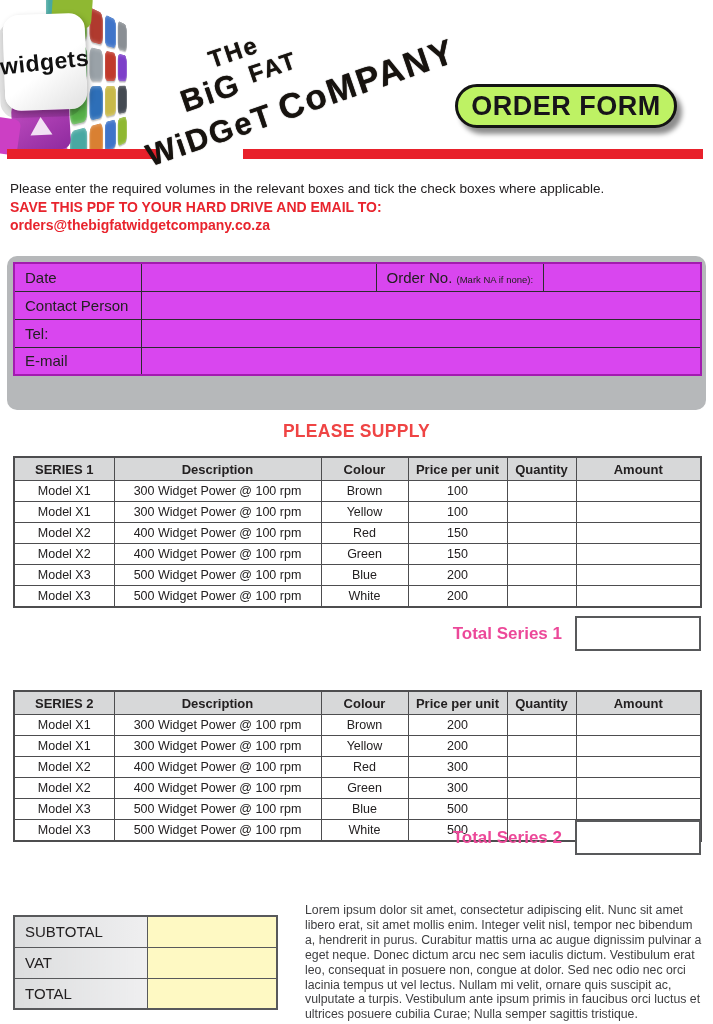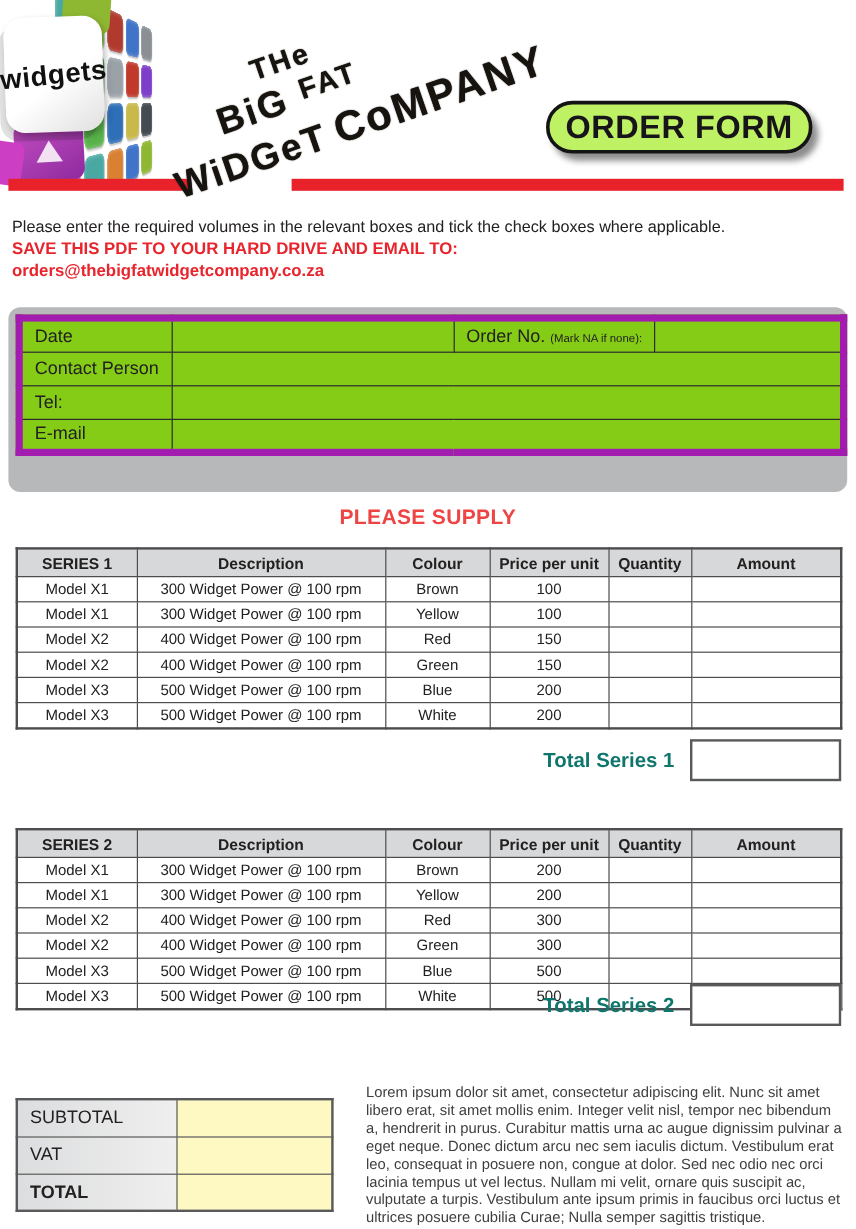--- a/index.html
+++ b/index.html
@@ -59,47 +59,47 @@
   
   .intro{position:absolute;left:10px;top:181px;width:700px;}
   .intro .black{font-size:13.5px;color:#232021;margin:0 0 2px 0;}
   .intro .red{font-size:14px;font-weight:bold;color:#e8242d;margin:0;line-height:1.3;}
   .intro a{color:#e8242d;text-decoration:none;}
 
   
   .contact-panel{position:absolute;left:7px;top:256px;width:699px;height:154px;background:#b6b8ba;
         border-radius:10px;box-sizing:border-box;padding:6px;}
   table{border-collapse:collapse;table-layout:fixed;}
-  .contact-table{width:687px;background:#84cc16;border:6px solid #a21caf;}
+  .contact-table{width:687px;background:#d946ef;border:2px solid #a21caf;}
   .contact-table td{border:1px solid #2c2c2e;height:28px;padding:0 10px;font-size:15px;box-sizing:border-box;}
   .contact-table .orderno{white-space:nowrap;}
   .contact-table .orderno .big{font-size:15px;}
   .contact-table .orderno .small{font-size:9.5px;}
 
   
   .supply-heading{position:absolute;left:0;top:421px;width:713px;text-align:center;
         font-size:17.5px;font-weight:bold;color:#ef4444;letter-spacing:.3px;}
   .series-table{position:absolute;left:13px;width:687px;background:#fff;border:2px solid #4d4d4f;}
   .series-table.s1{top:456px;} .series-table.s2{top:690px;}
   .series-table th{background:#d7d8d9;border:1px solid #4d4d4f;height:22px;font-size:13px;
         font-weight:bold;color:#232021;padding:0;}
   .series-table td{border:1px solid #4d4d4f;height:21px;font-size:12.5px;text-align:center;
         color:#232021;padding:0 4px;box-sizing:border-box;}
 
   .total-row{position:absolute;display:flex;align-items:center;}
-  .total-row .lbl{font-size:17px;font-weight:bold;margin-right:13px;color:#0f766e;}
+  .total-row .lbl{font-size:17px;font-weight:bold;margin-right:13px;color:#ec4899;}
   .total-box{width:126px;height:35px;border:2px solid #58595b;background:#fff;box-sizing:border-box;}
   .total-1{top:616px;left:0;width:701px;justify-content:flex-end;}
   .total-2{top:820px;left:0;width:701px;justify-content:flex-end;text-align:center;}
 
   
   .summary-table{position:absolute;left:13px;top:915px;width:265px;border:2px solid #58595b;background:#fef9c3;}
   .summary-table td{border:1px solid #58595b;height:31px;font-size:15px;padding:0 10px;box-sizing:border-box;}
   .summary-table td.lbl{background:linear-gradient(90deg,#dcddde,#efeff0);width:133px;}
-  .summary-table tr:last-child td.lbl{font-weight:bold;}
+  .summary-table tr:last-child td.lbl{font-weight:normal;}
   .legal{position:absolute;left:305px;top:903px;width:400px;font-size:12.3px;line-height:14.9px;
         color:#3e3e40;text-align:left;}
 </style>
 </head>
 <body>
 
 <div class="page">
 
   <div class="logo">
     <div class="wall">

